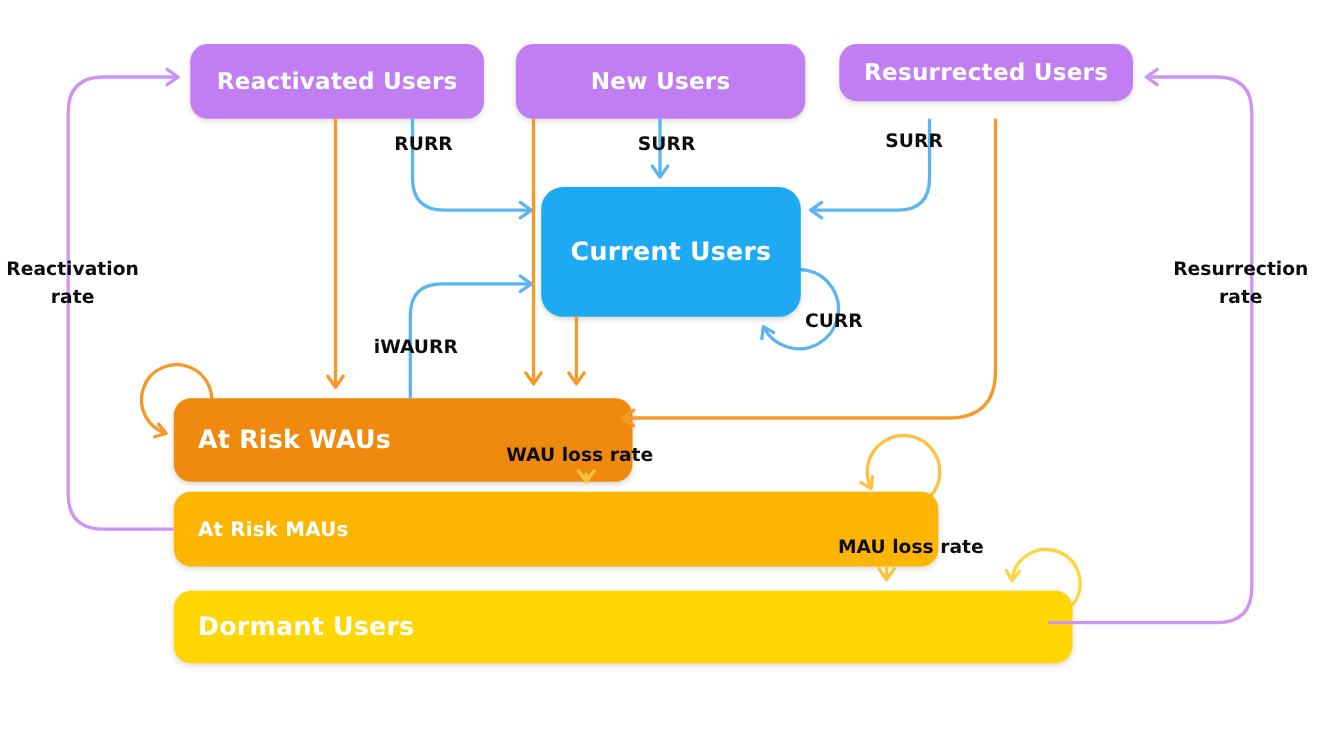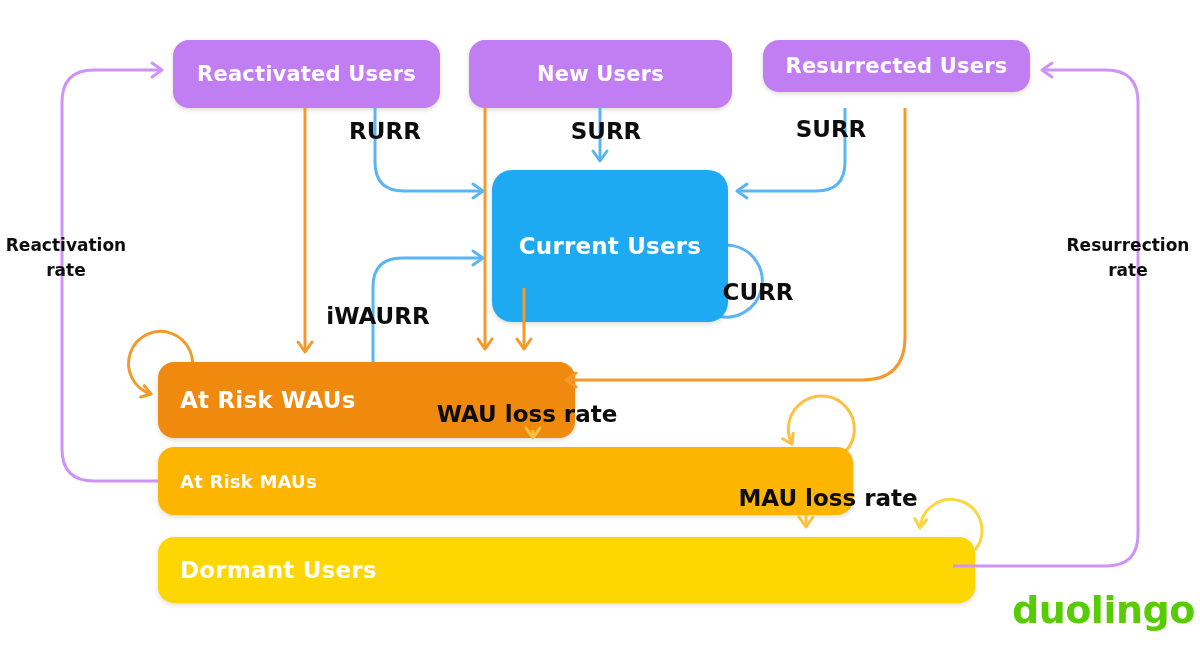--- a/index.html
+++ b/index.html
@@ -20,27 +20,27 @@
     position:absolute;display:flex;align-items:center;color:#ffffff;
     font-weight:bold;font-size:21px;border-radius:16px;
     box-shadow:0 2px 5px rgba(80,60,20,.18);
     letter-spacing:.2px;
   }
   .node.centered{justify-content:center;}
   .node.leftpad{padding-left:22px;}
   #node-reactivated{left:173px;top:40px;width:267px;height:68px;background:var(--purple-box);}
   #node-new{left:469px;top:40px;width:263px;height:68px;background:var(--purple-box);}
   #node-resurrected{left:763px;top:40px;width:267px;height:52px;background:var(--purple-box);}
-  #node-current{left:492px;top:170px;width:236px;height:152px;background:var(--blue-box);border-radius:20px;font-size:23px;}
+  #node-current{left:492px;top:170px;width:236px;height:118px;background:var(--blue-box);border-radius:20px;font-size:23px;}
   #node-wau{left:158px;top:362px;width:395px;height:76px;background:var(--orange-box);font-size:23px;}
   #node-mau{left:158px;top:447px;width:673px;height:68px;background:var(--amber-box);font-size:18px;}
   #node-dormant{left:158px;top:537px;width:795px;height:66px;background:var(--yellow-box);font-size:23px;}
   .elabel{
     position:absolute;transform:translate(-50%,-50%);color:var(--ink);
-    font-weight:bold;font-size:23px;white-space:nowrap;z-index:5;
+    font-weight:bold;font-size:17px;white-space:nowrap;z-index:5;
   }
   .ratelabel{
     position:absolute;transform:translate(-50%,-50%);color:var(--ink);
     font-weight:bold;font-size:17px;text-align:center;width:140px;line-height:25px;z-index:5;
   }
   #logo{
     position:absolute;left:1012px;top:588px;color:var(--logo-green);
     font-weight:bold;font-size:38px;letter-spacing:-.5px;z-index:6;
   }
 </style>
@@ -140,14 +140,13 @@
   <div class="elabel" style="left:385px;top:131px;">RURR</div>
   <div class="elabel" style="left:606px;top:131px;">SURR</div>
   <div class="elabel" style="left:831px;top:129px;">SURR</div>
   <div class="elabel" style="left:758px;top:292px;">CURR</div>
   <div class="elabel" style="left:378px;top:316px;">iWAURR</div>
   <div class="elabel" style="left:527px;top:414px;">WAU loss rate</div>
   <div class="elabel" style="left:800px;top:498px;margin-left:28px;">MAU loss rate</div>
   <div class="ratelabel" style="left:66px;top:258px;">Reactivation rate</div>
   <div class="ratelabel" style="left:1128px;top:258px;">Resurrection rate</div>
 
-  <div id="logo">duolingo</div>
 </div>
 
 </body></html>

